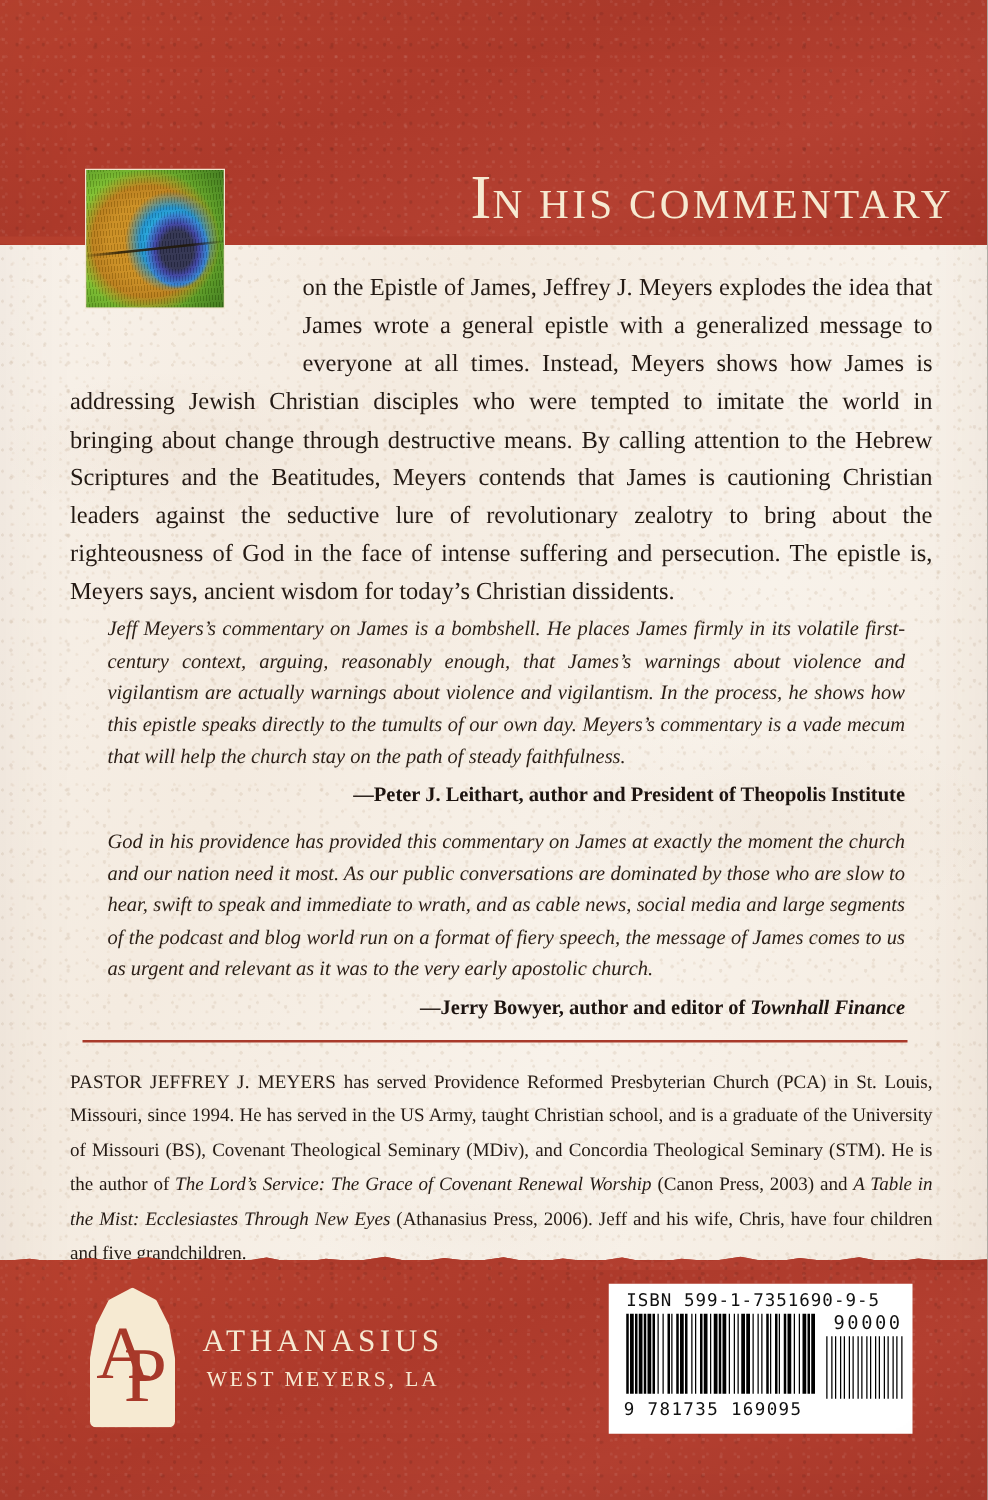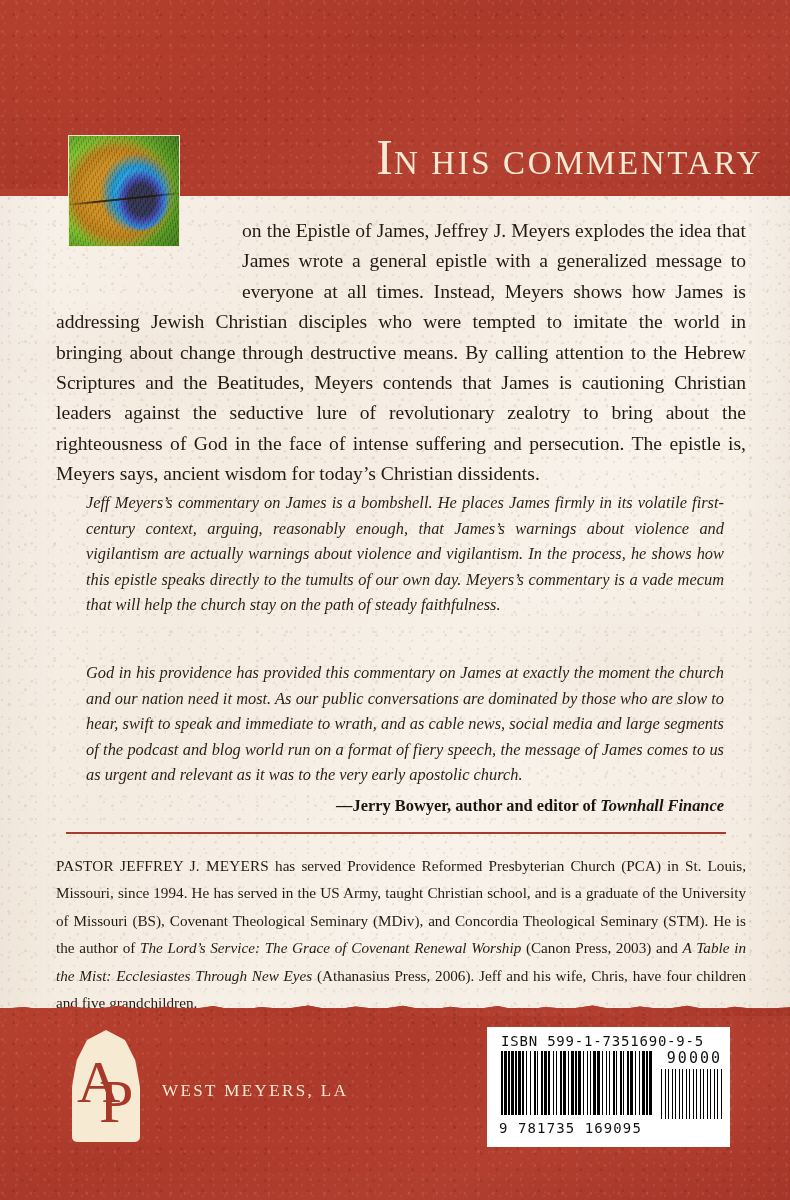--- a/index.html
+++ b/index.html
@@ -346,20 +346,21 @@
   </div>
 
   <div class="headline"><span class="drop">I</span><span class="sc">N HIS COMMENTARY</span></div>
 
   <div class="intro">
     <div class="wrapbox"></div><span>on the Epistle of James, Jeffrey J. Meyers explodes the idea that James wrote a general epistle with a generalized message to everyone at all times. Instead, Meyers shows how James is addressing Jewish Christian disciples who were tempted to imitate the world in bringing about change through destructive means. By calling attention to the Hebrew Scriptures and the Beatitudes, Meyers contends that James is cautioning Christian leaders against the seductive lure of revolutionary zealotry to bring about the righteousness of God in the face of intense suffering and persecution. The epistle is, Meyers says, ancient wisdom for today’s Christian dissidents.</span>
   </div>
 
   <div class="endorse" id="endorse-1">
     <span>Jeff Meyers’s commentary on James is a bombshell. He places James firmly in its volatile first-century context, arguing, reasonably enough, that James’s warnings about violence and vigilantism are actually warnings about violence and vigilantism. In the process, he shows how this epistle speaks directly to the tumults of our own day. Meyers’s commentary is a vade mecum that will help the church stay on the path of steady faithfulness.</span>
+    <span class="attrib">—Peter J. Leithart, author and President of Theopolis Institute</span>
   </div>
 
   <div class="endorse" id="endorse-2">
     <span>God in his providence has provided this commentary on James at exactly the moment the church and our nation need it most. As our public conversations are dominated by those who are slow to hear, swift to speak and immediate to wrath, and as cable news, social media and large segments of the podcast and blog world run on a format of fiery speech, the message of James comes to us as urgent and relevant as it was to the very early apostolic church.</span>
     <span class="attrib"><span>—Jerry Bowyer, author and editor of </span><em>Townhall Finance</em></span>
   </div>
 
   <div class="rule"></div>
 
   <div class="bio"><span class="nm">PASTOR JEFFREY J. MEYERS</span><span> has served Providence Reformed Presbyterian Church (PCA) in St. Louis, Missouri, since 1994. He has served in the US Army, taught Christian school, and is a graduate of the University of Missouri (BS), Covenant Theological Seminary (MDiv), and Concordia Theological Seminary (STM). He is the author of </span><em>The Lord’s Service: The Grace of Covenant Renewal Worship</em><span> (Canon Press, 2003) and </span><em>A Table in the Mist: Ecclesiastes Through New Eyes</em><span> (Athanasius Press, 2006). Jeff and his wife, Chris, have four children and five grandchildren.</span></div>
@@ -367,20 +368,21 @@
   <div class="band band-bottom"></div>
 
   <div class="logo-block">
     <div class="logo-arch">
       <div class="mono">
         <span class="a">A</span>
         <span class="p">P</span>
       </div>
     </div>
     <div class="logo-words">
+      <div class="l1">ATHANASIUS</div>
       <div class="l3">WEST MEYERS, LA</div>
     </div>
   </div>
 
   <div class="barcode-card">
     <div class="isbn-line">ISBN 599-1-7351690-9-5</div>
     <div class="bc-row">
       <div class="bars main-bars" id="main-bars">
           <span style="width: 2px; height: 64px; background: rgb(0, 0, 0);"></span>
           <span style="width: 1px; height: 64px; background: transparent;"></span>

